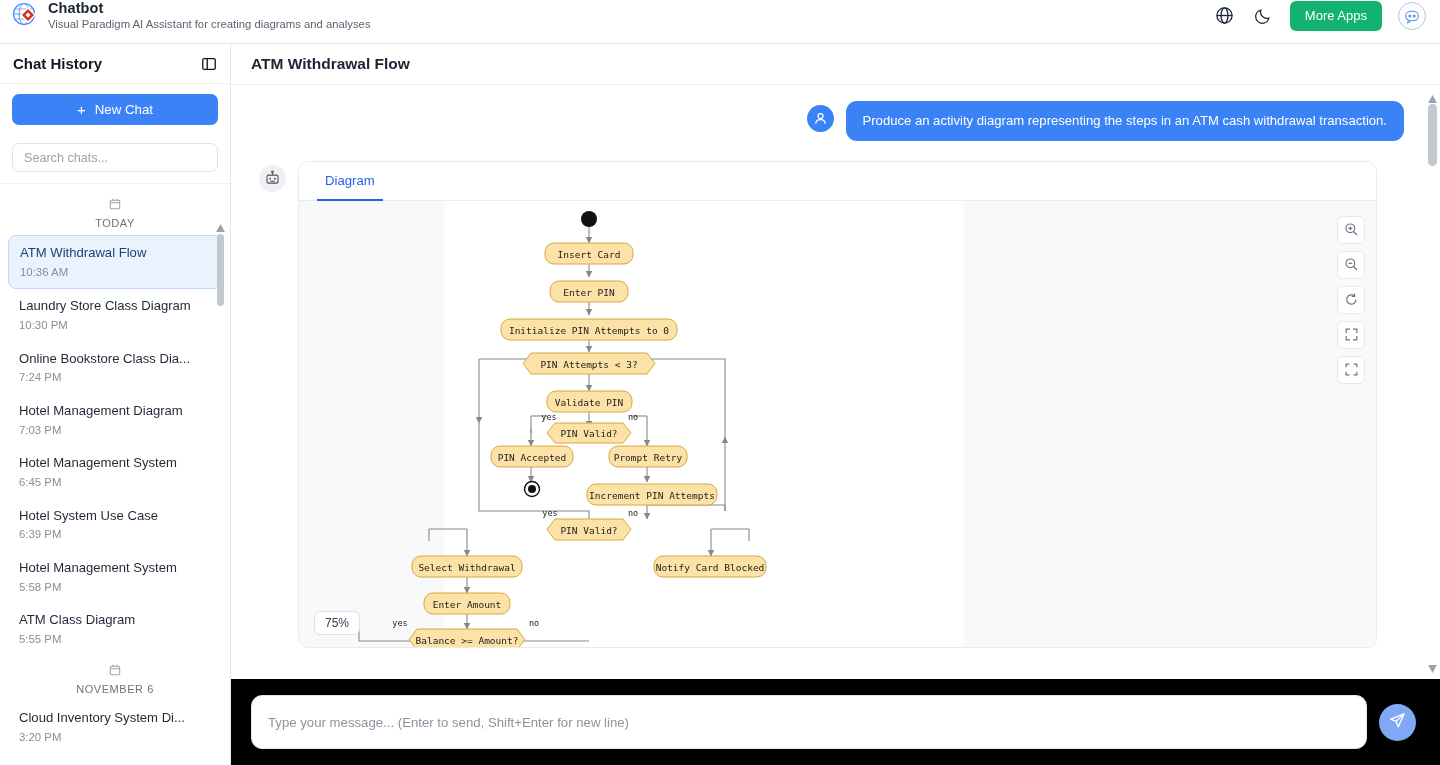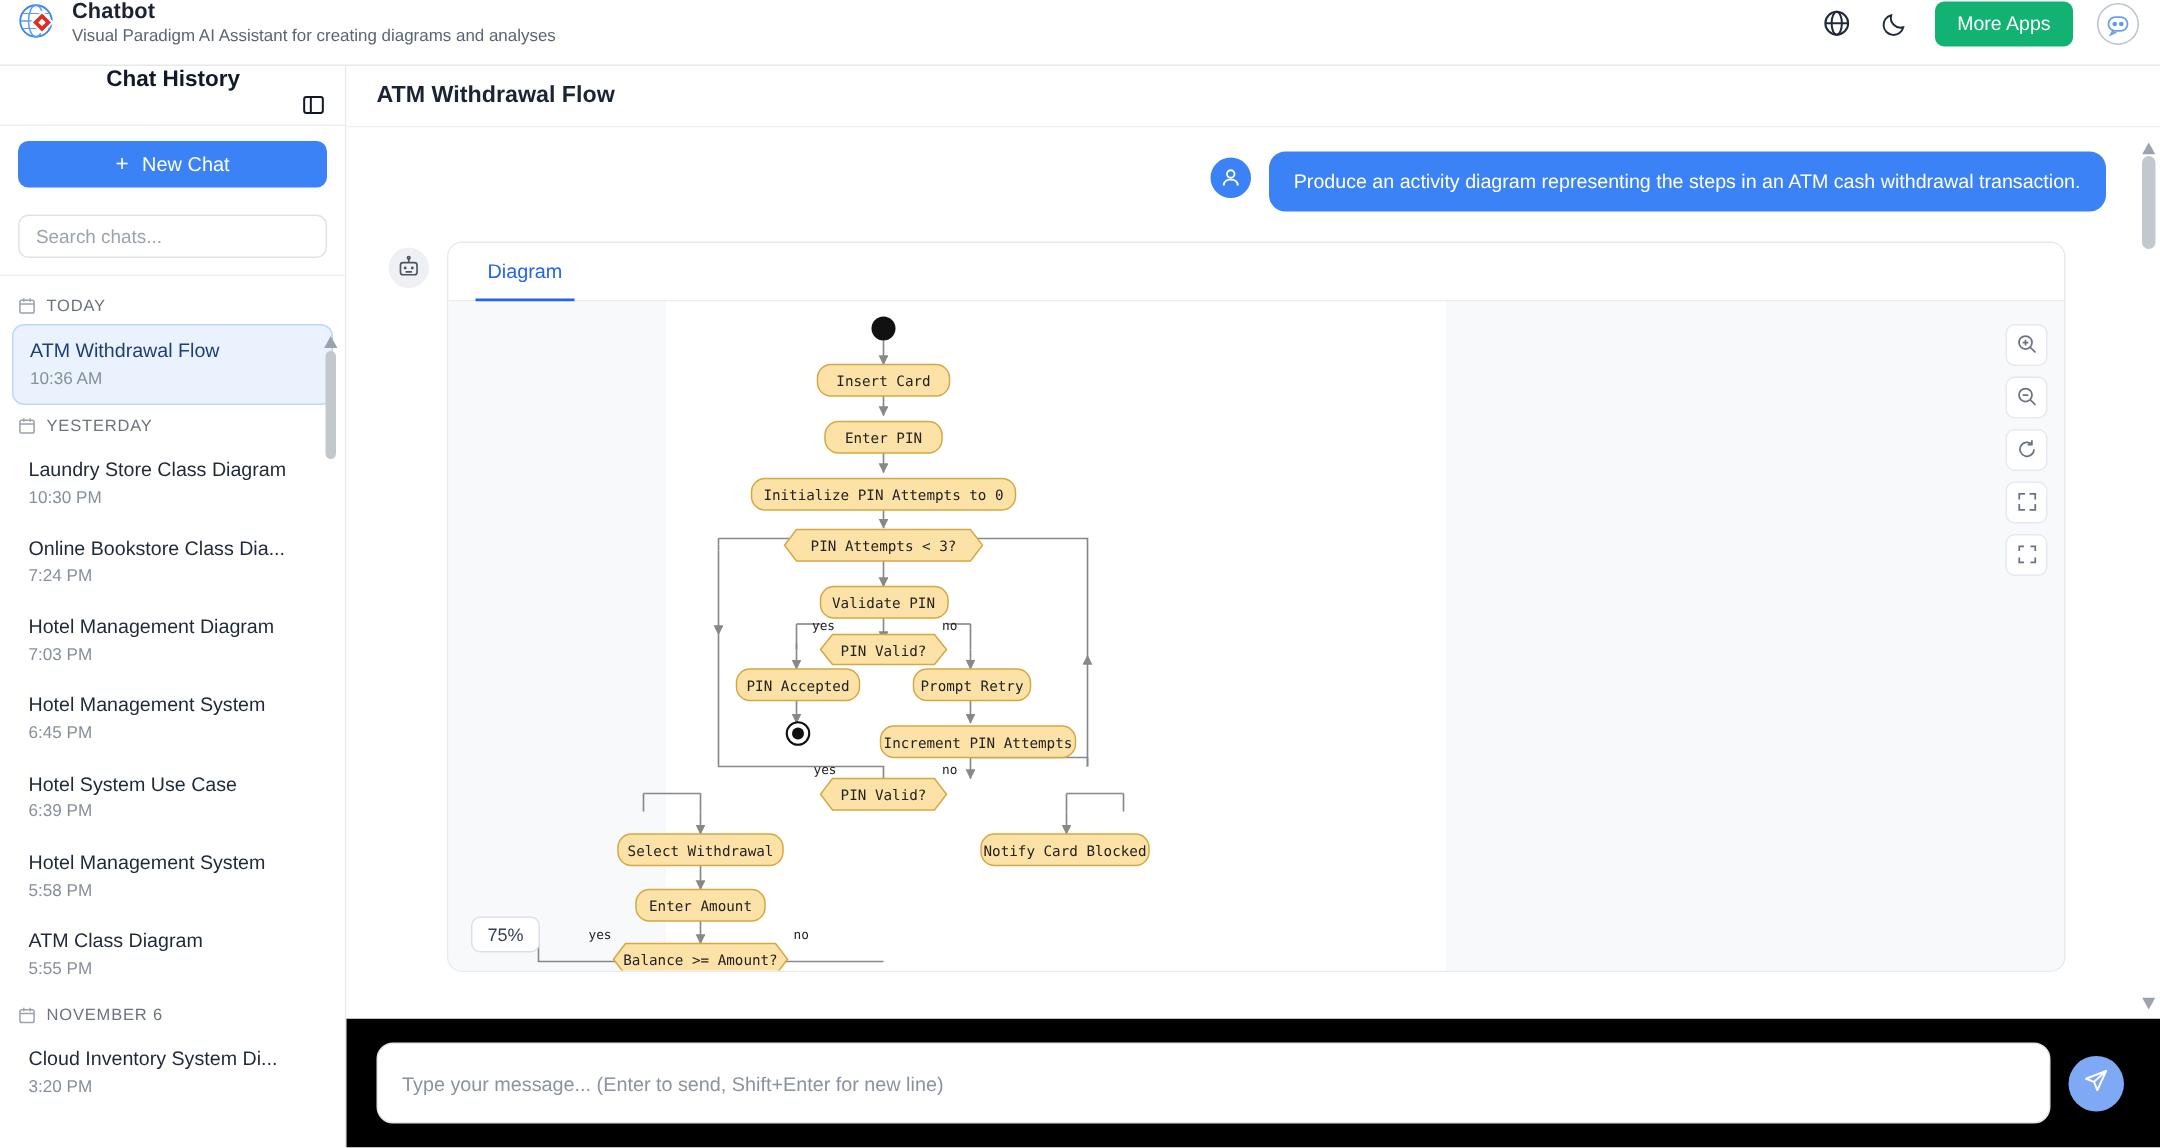--- a/index.html
+++ b/index.html
@@ -71,21 +71,20 @@
     display: flex;
     flex-direction: column;
     height: 721px;
     position: relative;
   }
   .sb-head {
     height: 40px;
     display: flex; align-items: center;
     padding: 0 12px 0 13px;
     border-bottom: 1px solid #eef0f3;
-    flex-direction: column;
   }
   .sb-head-title { font-size: 15px; font-weight: bold; color: #111827; }
   .sb-collapse { margin-left: auto; width: 18px; height: 18px; cursor: pointer; color: #111827; display:flex; align-items:center; justify-content:center;}
 
   .sb-actions { padding: 10px 12px 11px 12px; border-bottom: 1px solid #eef0f3; }
   .new-chat {
     width: 100%; height: 31px;
     background: #3b82f6; color: #fff;
     border: none; border-radius: 7px;
     font-size: 13.3px; cursor: pointer;
@@ -105,21 +104,21 @@
 
   .chat-list {
     flex: 1;
     overflow: hidden;
     position: relative;
     padding-top: 6px;
   }
   .group-label {
     display: flex; align-items: center; gap: 7px;
     padding: 8px 12px 6px 12px;
-    font-size: 11px; color: #6b7280; letter-spacing: .55px;
+    font-size: 11px; color: #6b7280; letter-spacing: .55px; flex-direction: column;
   }
   .cal-icon { width: 12px; height: 12px; flex: 0 0 auto; }
   .chat-item {
     margin: 0 8px;
     padding: 9px 11px;
     border-radius: 8px;
     cursor: pointer;
     line-height: 1.28;
   }
   .chat-item.active {
@@ -396,31 +395,20 @@
             <line x1="9.5" y1="1" x2="9.5" y2="3.6"></line>
           </svg>
         </span>
         <span>TODAY</span>
       </div>
       <div class="chat-item active">
         <div class="ci-title">ATM Withdrawal Flow</div>
         <div class="ci-time">10:36 AM</div>
       </div>
 
-      <div class="group-label">
-        <span class="cal-icon">
-          <svg width="12" height="12" viewBox="0 0 14 14" fill="none" stroke="#9aa3ae" stroke-width="1.2">
-            <rect x="1.5" y="2.5" width="11" height="10" rx="1.4"></rect>
-            <line x1="1.5" y1="5.5" x2="12.5" y2="5.5"></line>
-            <line x1="4.5" y1="1" x2="4.5" y2="3.6"></line>
-            <line x1="9.5" y1="1" x2="9.5" y2="3.6"></line>
-          </svg>
-        </span>
-        <span>YESTERDAY</span>
-      </div>
       <div class="chat-item">
         <div class="ci-title">Laundry Store Class Diagram</div>
         <div class="ci-time">10:30 PM</div>
       </div>
       <div class="chat-item">
         <div class="ci-title">Online Bookstore Class Dia...</div>
         <div class="ci-time">7:24 PM</div>
       </div>
       <div class="chat-item">
         <div class="ci-title">Hotel Management Diagram</div>

